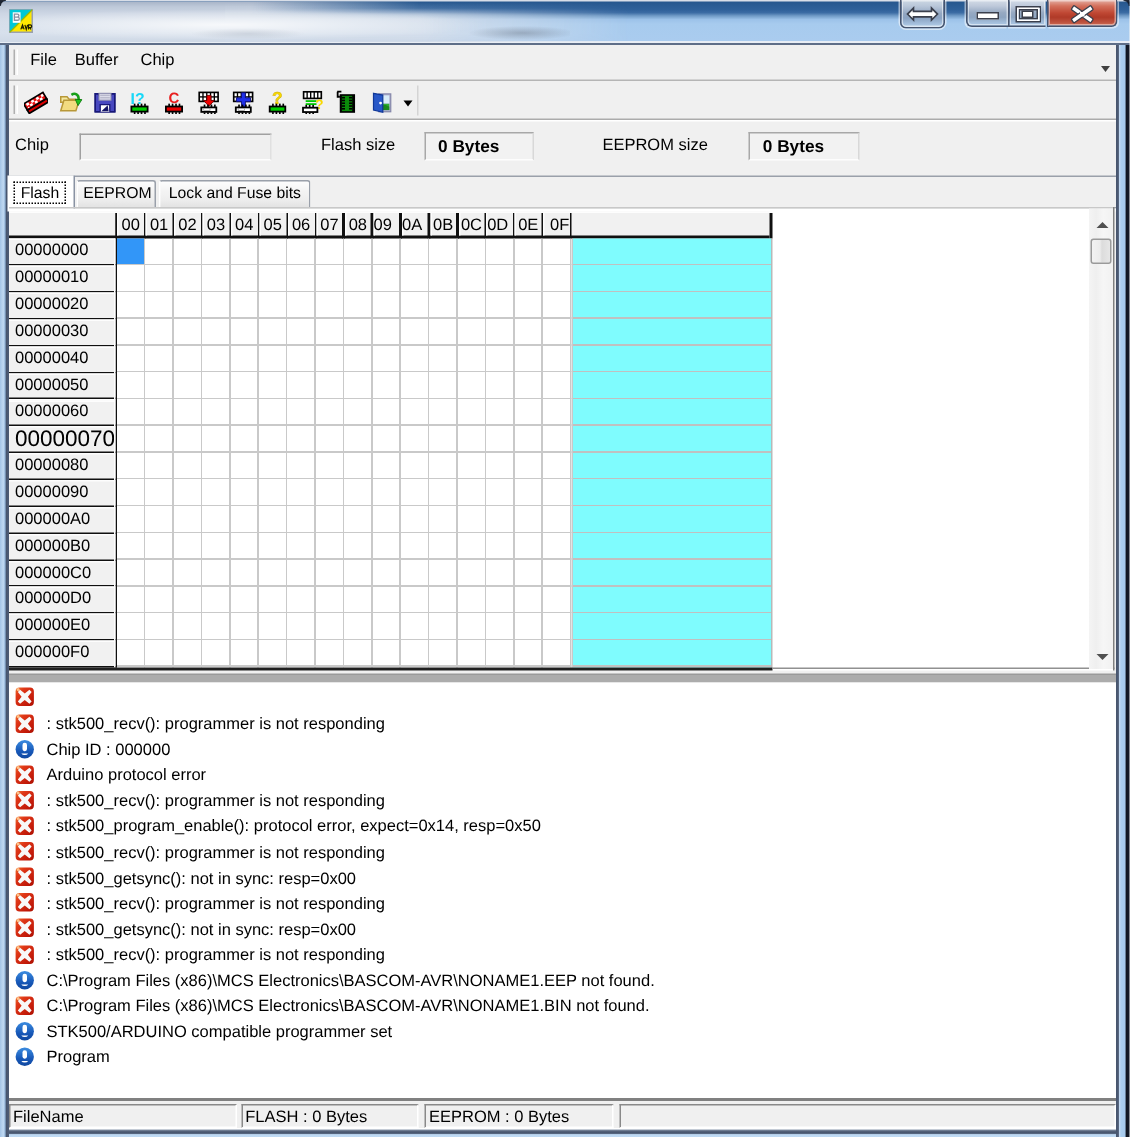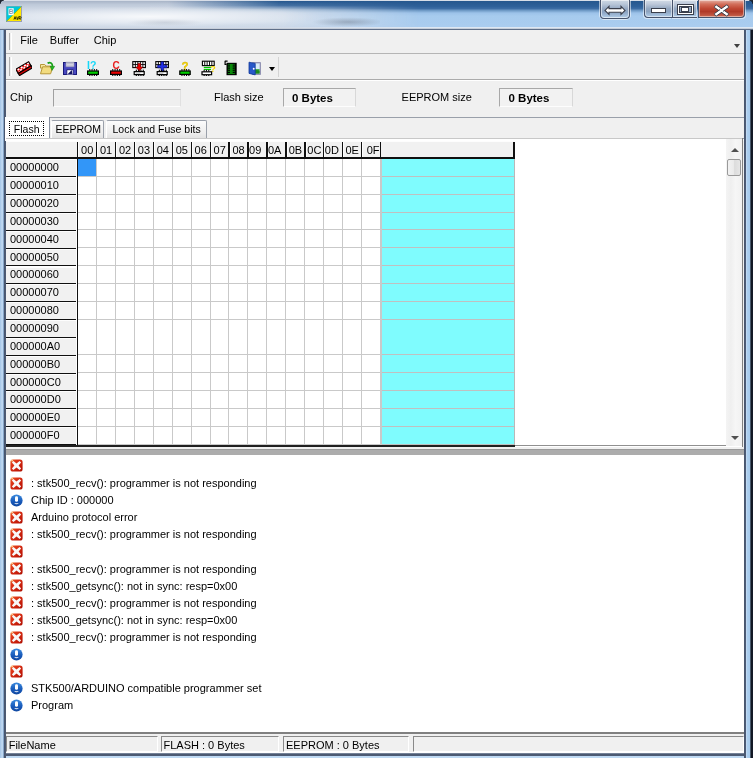--- a/index.html
+++ b/index.html
@@ -292,21 +292,21 @@
 <div class="abs" style="left:6.2px;top:230.8px;width:70.5px;height:1px;background:#fdfdfd"></div>
 <div class="abs" style="left:10px;top:233.7px;font-size:11px;line-height:11px;white-space:nowrap">00000040</div>
 <div class="abs" style="left:6.2px;top:248.65px;width:71.5px;height:17.85px;background:#f1f1f1;border-bottom:1.9px solid #101010;box-sizing:border-box"></div>
 <div class="abs" style="left:6.2px;top:248.65px;width:70.5px;height:1px;background:#fdfdfd"></div>
 <div class="abs" style="left:10px;top:251.55px;font-size:11px;line-height:11px;white-space:nowrap">00000050</div>
 <div class="abs" style="left:6.2px;top:266.5px;width:71.5px;height:17.85px;background:#f1f1f1;border-bottom:1.9px solid #101010;box-sizing:border-box"></div>
 <div class="abs" style="left:6.2px;top:266.5px;width:70.5px;height:1px;background:#fdfdfd"></div>
 <div class="abs" style="left:10px;top:269.4px;font-size:11px;line-height:11px;white-space:nowrap">00000060</div>
 <div class="abs" style="left:6.2px;top:284.35px;width:71.5px;height:17.85px;background:#f1f1f1;border-bottom:1.9px solid #101010;box-sizing:border-box"></div>
 <div class="abs" style="left:6.2px;top:284.35px;width:70.5px;height:1px;background:#fdfdfd"></div>
-<div class="abs" style="left:10px;top:287.25px;font-size:11px;line-height:11px;white-space:nowrap">00000070</div>
+<div class="abs" style="left:10px;top:287.25px;font-size:15px;line-height:11px;white-space:nowrap">00000070</div>
 <div class="abs" style="left:6.2px;top:302.2px;width:71.5px;height:17.85px;background:#f1f1f1;border-bottom:1.9px solid #101010;box-sizing:border-box"></div>
 <div class="abs" style="left:6.2px;top:302.2px;width:70.5px;height:1px;background:#fdfdfd"></div>
 <div class="abs" style="left:10px;top:305.1px;font-size:11px;line-height:11px;white-space:nowrap">00000080</div>
 <div class="abs" style="left:6.2px;top:320.05px;width:71.5px;height:17.85px;background:#f1f1f1;border-bottom:1.9px solid #101010;box-sizing:border-box"></div>
 <div class="abs" style="left:6.2px;top:320.05px;width:70.5px;height:1px;background:#fdfdfd"></div>
 <div class="abs" style="left:10px;top:322.95px;font-size:11px;line-height:11px;white-space:nowrap">00000090</div>
 <div class="abs" style="left:6.2px;top:337.9px;width:71.5px;height:17.85px;background:#f1f1f1;border-bottom:1.9px solid #101010;box-sizing:border-box"></div>
 <div class="abs" style="left:6.2px;top:337.9px;width:70.5px;height:1px;background:#fdfdfd"></div>
 <div class="abs" style="left:10px;top:340.8px;font-size:11px;line-height:11px;white-space:nowrap">000000A0</div>
 <div class="abs" style="left:6.2px;top:355.75px;width:71.5px;height:17.85px;background:#f1f1f1;border-bottom:1.9px solid #101010;box-sizing:border-box"></div>
@@ -415,20 +415,21 @@
             <stop offset="0" stop-color="#f07830"></stop>
             <stop offset="0.25" stop-color="#e03818"></stop>
             <stop offset="0.8" stop-color="#c01808"></stop>
             <stop offset="1" stop-color="#a81000"></stop>
           </linearGradient>
         </defs>
         <rect x="0.4" y="0.4" width="12.2" height="12.2" rx="2.6" fill="url(#rg)"></rect>
         <circle cx="2.1" cy="1.6" r="1" fill="#ffc890" opacity="0.95"></circle>
         <path d="M3.4 1.9 L6.5 4.4 L9.6 1.9 L11.1 3.4 L8.6 6.5 L11.1 9.6 L9.6 11.1 L6.5 8.6 L3.4 11.1 L1.9 9.6 L4.4 6.5 L1.9 3.4 Z" fill="#f8f8f8"></path>
       </svg></div>
+<div class="abs" style="left:31px;top:545.4px;font-size:11px;line-height:12px;white-space:nowrap;color:#000">: stk500_program_enable(): protocol error, expect=0x14, resp=0x50</div>
 <div class="abs" style="left:10px;top:561.12px;width:13px;height:13px;"><svg width="13" height="13" viewBox="0 0 13 13">
         <defs>
           <linearGradient id="rg" x1="0" y1="0" x2="1" y2="1">
             <stop offset="0" stop-color="#f07830"></stop>
             <stop offset="0.25" stop-color="#e03818"></stop>
             <stop offset="0.8" stop-color="#c01808"></stop>
             <stop offset="1" stop-color="#a81000"></stop>
           </linearGradient>
         </defs>
         <rect x="0.4" y="0.4" width="12.2" height="12.2" rx="2.6" fill="url(#rg)"></rect>
@@ -497,33 +498,35 @@
           <linearGradient id="bg1" x1="0" y1="0" x2="0" y2="1">
             <stop offset="0" stop-color="#3c8ce0"></stop>
             <stop offset="0.6" stop-color="#1758b8"></stop>
             <stop offset="1" stop-color="#1048a0"></stop>
           </linearGradient>
         </defs>
         <circle cx="6.5" cy="6.5" r="6.1" fill="url(#bg1)"></circle>
         <rect x="5" y="2.2" width="3" height="5.6" rx="1.4" fill="#fff"></rect>
         <path d="M4.2 9.3 a2.6 1.9 0 0 0 4.6 0 z" fill="#fff"></path>
       </svg></div>
+<div class="abs" style="left:31px;top:648.12px;font-size:11px;line-height:12px;white-space:nowrap;color:#000">C:\Program Files (x86)\MCS Electronics\BASCOM-AVR\NONAME1.EEP not found.</div>
 <div class="abs" style="left:10px;top:663.84px;width:13px;height:13px;"><svg width="13" height="13" viewBox="0 0 13 13">
         <defs>
           <linearGradient id="rg" x1="0" y1="0" x2="1" y2="1">
             <stop offset="0" stop-color="#f07830"></stop>
             <stop offset="0.25" stop-color="#e03818"></stop>
             <stop offset="0.8" stop-color="#c01808"></stop>
             <stop offset="1" stop-color="#a81000"></stop>
           </linearGradient>
         </defs>
         <rect x="0.4" y="0.4" width="12.2" height="12.2" rx="2.6" fill="url(#rg)"></rect>
         <circle cx="2.1" cy="1.6" r="1" fill="#ffc890" opacity="0.95"></circle>
         <path d="M3.4 1.9 L6.5 4.4 L9.6 1.9 L11.1 3.4 L8.6 6.5 L11.1 9.6 L9.6 11.1 L6.5 8.6 L3.4 11.1 L1.9 9.6 L4.4 6.5 L1.9 3.4 Z" fill="#f8f8f8"></path>
       </svg></div>
+<div class="abs" style="left:31px;top:665.24px;font-size:11px;line-height:12px;white-space:nowrap;color:#000">C:\Program Files (x86)\MCS Electronics\BASCOM-AVR\NONAME1.BIN not found.</div>
 <div class="abs" style="left:10px;top:680.96px;width:13px;height:13px;"><svg width="13" height="13" viewBox="0 0 13 13">
         <defs>
           <linearGradient id="bg1" x1="0" y1="0" x2="0" y2="1">
             <stop offset="0" stop-color="#3c8ce0"></stop>
             <stop offset="0.6" stop-color="#1758b8"></stop>
             <stop offset="1" stop-color="#1048a0"></stop>
           </linearGradient>
         </defs>
         <circle cx="6.5" cy="6.5" r="6.1" fill="url(#bg1)"></circle>
         <rect x="5" y="2.2" width="3" height="5.6" rx="1.4" fill="#fff"></rect>

